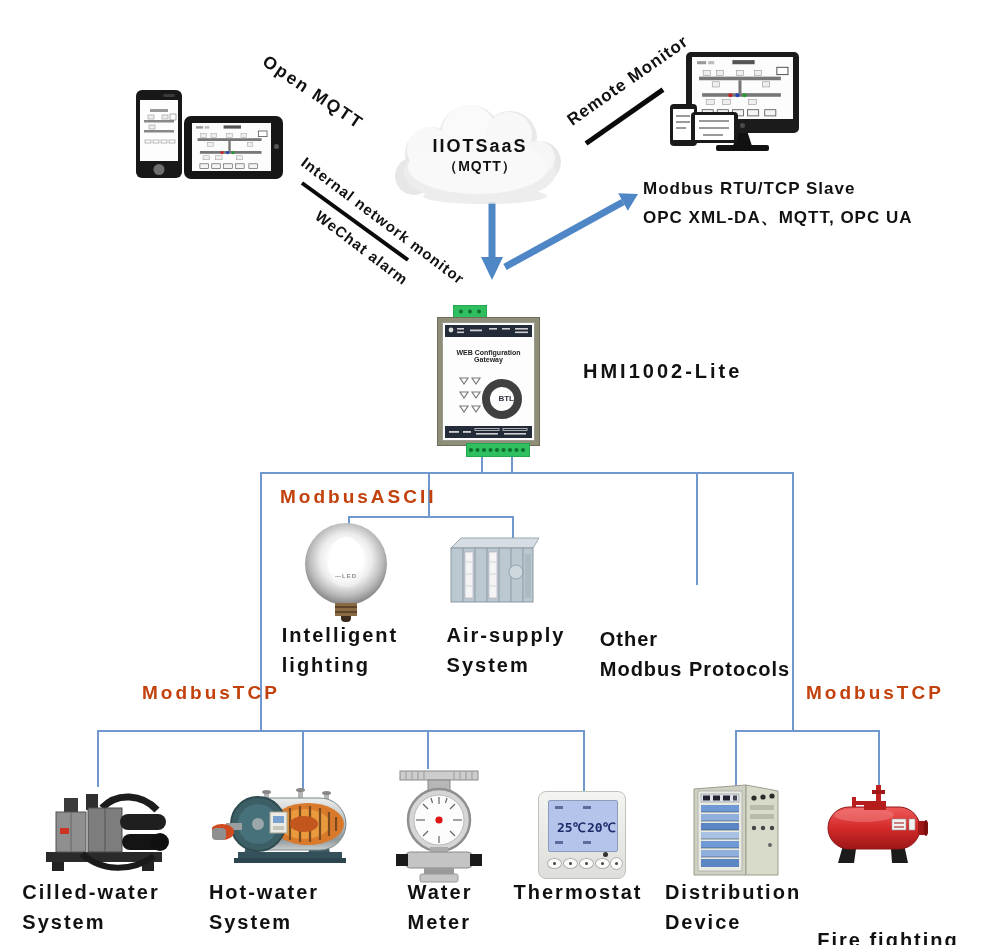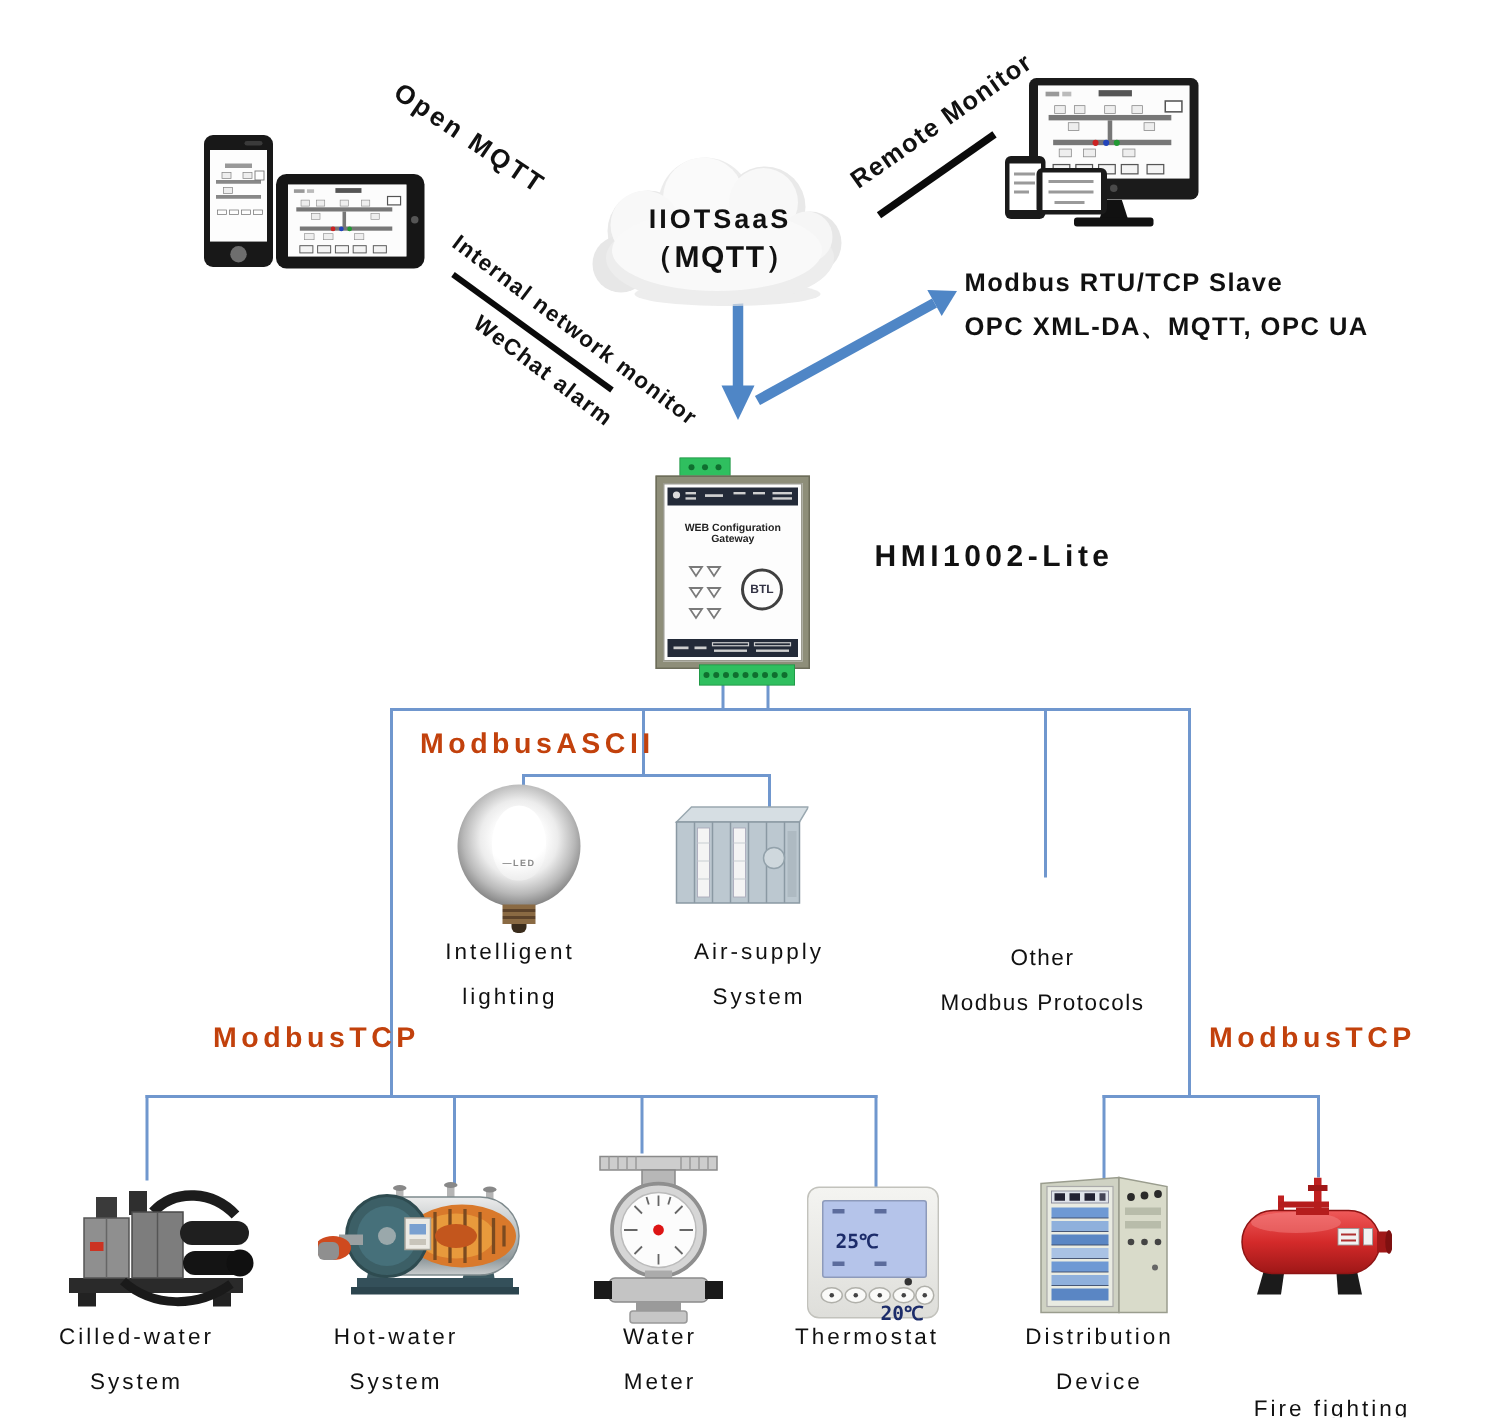--- a/index.html
+++ b/index.html
@@ -10,40 +10,40 @@
   .vl,.hl{position:absolute;background:#7097ce;z-index:1;}
   .vl{width:2px;}
   .hl{height:2px;}
   
   .rot{position:absolute;font-weight:bold;white-space:nowrap;text-align:center;z-index:3;}
   .blackline{position:absolute;background:#0a0a0a;height:4px;transform-origin:left center;z-index:2;}
   
   .bus-label{position:absolute;color:#c2410c;font-weight:bold;font-size:19px;letter-spacing:3px;
              white-space:nowrap;z-index:3;}
   
-  .dev-label{position:absolute;transform:translateX(-50%);text-align:center;font-weight:normal;
-             font-size:15px;letter-spacing:2px;line-height:30px;white-space:nowrap;z-index:3;}
+  .dev-label{position:absolute;transform:translateX(-50%);text-align:left;font-weight:bold;
+             font-size:20px;letter-spacing:2px;line-height:30px;white-space:nowrap;z-index:3;}
   
   .proto-line{font-weight:bold;font-size:17px;letter-spacing:1px;line-height:29px;white-space:nowrap;}
   
   .phone-big{position:absolute;left:136px;top:90px;width:46px;height:88px;background:#181818;
              border-radius:6px;z-index:2;}
   .phone-screen{position:absolute;left:4px;top:10px;right:4px;bottom:17px;background:#fff;overflow:hidden;}
   .phone-home{position:absolute;left:50%;bottom:3px;transform:translateX(-50%);width:11px;height:11px;
               border-radius:50%;background:#6e6e6e;}
   .phone-speaker{position:absolute;right:7px;top:4px;width:12px;height:3px;background:#3a3a3a;border-radius:2px;}
   .tablet-big{position:absolute;left:184px;top:116px;width:99px;height:63px;background:#161616;
               border-radius:7px;z-index:3;}
   .tablet-screen{position:absolute;left:8px;top:7px;width:79px;height:48px;background:#fff;overflow:hidden;}
   .tablet-cam{position:absolute;right:4px;top:28px;width:5px;height:5px;border-radius:50%;background:#555;}
   
   .cloud-wrap{position:absolute;left:390px;top:96px;width:180px;height:112px;z-index:4;}
   .cloud-title{position:absolute;width:100%;top:40px;text-align:center;font-weight:bold;font-size:18px;
                letter-spacing:2px;}
-  .cloud-sub{position:absolute;width:100%;top:62px;text-align:center;font-weight:bold;font-size:20px;
+  .cloud-sub{position:absolute;width:100%;top:62px;text-align:center;font-weight:bold;font-size:14px;
              letter-spacing:1px;}
   
   .monitor{position:absolute;left:686px;top:52px;width:114px;height:101px;z-index:2;}
   .mon-frame{position:absolute;left:0;top:0;width:113px;height:81px;background:#1b1b1b;border-radius:5px;}
   .mon-screen{position:absolute;left:6px;top:5px;width:101px;height:62px;background:#fff;overflow:hidden;}
   .mon-cam{position:absolute;left:54px;top:71px;width:5px;height:5px;border-radius:50%;background:#4a4a4a;}
   .mon-neck{position:absolute;left:47px;top:81px;width:19px;height:13px;background:#111;
             clip-path:polygon(22% 0,78% 0,100% 100%,0 100%);}
   .mon-base{position:absolute;left:30px;top:93px;width:53px;height:6px;background:#111;border-radius:2px;}
   .small-phone{position:absolute;left:670px;top:104px;width:27px;height:42px;background:#1a1a1a;
@@ -53,22 +53,22 @@
                 border-radius:4px;z-index:4;}
   .small-tablet .scr{position:absolute;left:4px;top:3px;right:4px;bottom:3px;background:#fff;}
   .mini-dash{position:absolute;height:2px;background:#9a9a9a;}
   
   .gw-body{position:absolute;left:437px;top:317px;width:101px;height:127px;background:#8e8e79;
            border:1px solid #6d6d5a;z-index:2;}
   .gw-panel{position:absolute;left:4px;top:4px;right:4px;bottom:4px;background:#fdfdfd;border:1px solid #9a9a8f;}
   .gw-strip{position:absolute;left:2px;right:2px;height:12px;background:#232a38;}
   .gw-text{position:absolute;width:100%;top:26px;text-align:center;font-size:7px;font-weight:bold;
            color:#222;letter-spacing:0;}
-  .btl{position:absolute;right:12px;top:56px;width:24px;height:24px;border:2px solid #404040;
-       border-radius:50%;text-align:center;line-height:24px;font-size:8px;font-weight:bold;color:#334;}
+  .btl{position:absolute;right:12px;top:56px;width:24px;height:24px;border:8px solid #404040;
+       border-radius:50%;text-align:right;line-height:24px;font-size:8px;font-weight:bold;color:#334;}
   .gw-conn{position:absolute;z-index:2;}
   .hmi-label{position:absolute;left:583px;top:360px;font-weight:bold;font-size:20px;letter-spacing:3px;
              white-space:nowrap;z-index:3;}
   
   .bulb{position:absolute;left:303px;top:521px;width:86px;height:102px;z-index:2;}
   .bulb-globe{position:absolute;left:2px;top:2px;width:82px;height:82px;border-radius:50%;
      background:radial-gradient(circle at 50% 44%, #ffffff 0 26%, #ececec 42%, #b9b9b9 60%, #6f6f6f 80%, #555 92%, #7c7c7c 100%);}
   .bulb-inner{position:absolute;left:25px;top:16px;width:36px;height:50px;border-radius:50% 50% 46% 46%;
      background:radial-gradient(circle at 45% 35%, #ffffff 0 55%, #ededed 85%, #dcdcdc 100%);}
   .bulb-led{position:absolute;width:100%;top:36px;text-align:center;font-size:6px;color:#8a8a8a;
@@ -461,21 +461,21 @@
       <rect x="74" y="91" width="12" height="12" fill="#1a1a1a"></rect>
     <rect x="28" y="105" width="30" height="6" fill="#9a9a9a"></rect>
     <rect x="24" y="111" width="38" height="8" rx="2" fill="#c6c6c6" stroke="#999" stroke-width="1"></rect>
   </svg>
 
   <div class="thermo">
     <div class="lcd">
       <div class="lcd-mark" style="left:6px;top:5px;"></div>
         <div class="lcd-mark" style="left:34px;top:5px;"></div>
       <div class="lcd-temp" style="left:8px;">25℃</div>
-      <div class="lcd-temp" style="left:38px;margin-top:48px;">20℃</div>
+      <div class="lcd-temp" style="left:38px;">20℃</div>
       <div class="lcd-mark" style="left:6px;top:40px;"></div>
         <div class="lcd-mark" style="left:34px;top:40px;"></div>
     </div>
     <div class="tbtn" style="left:8px;">
         <i></i>
       </div>
     <div class="tbtn" style="left:24px;">
         <i></i>
       </div>
     <div class="tbtn" style="left:40px;">

